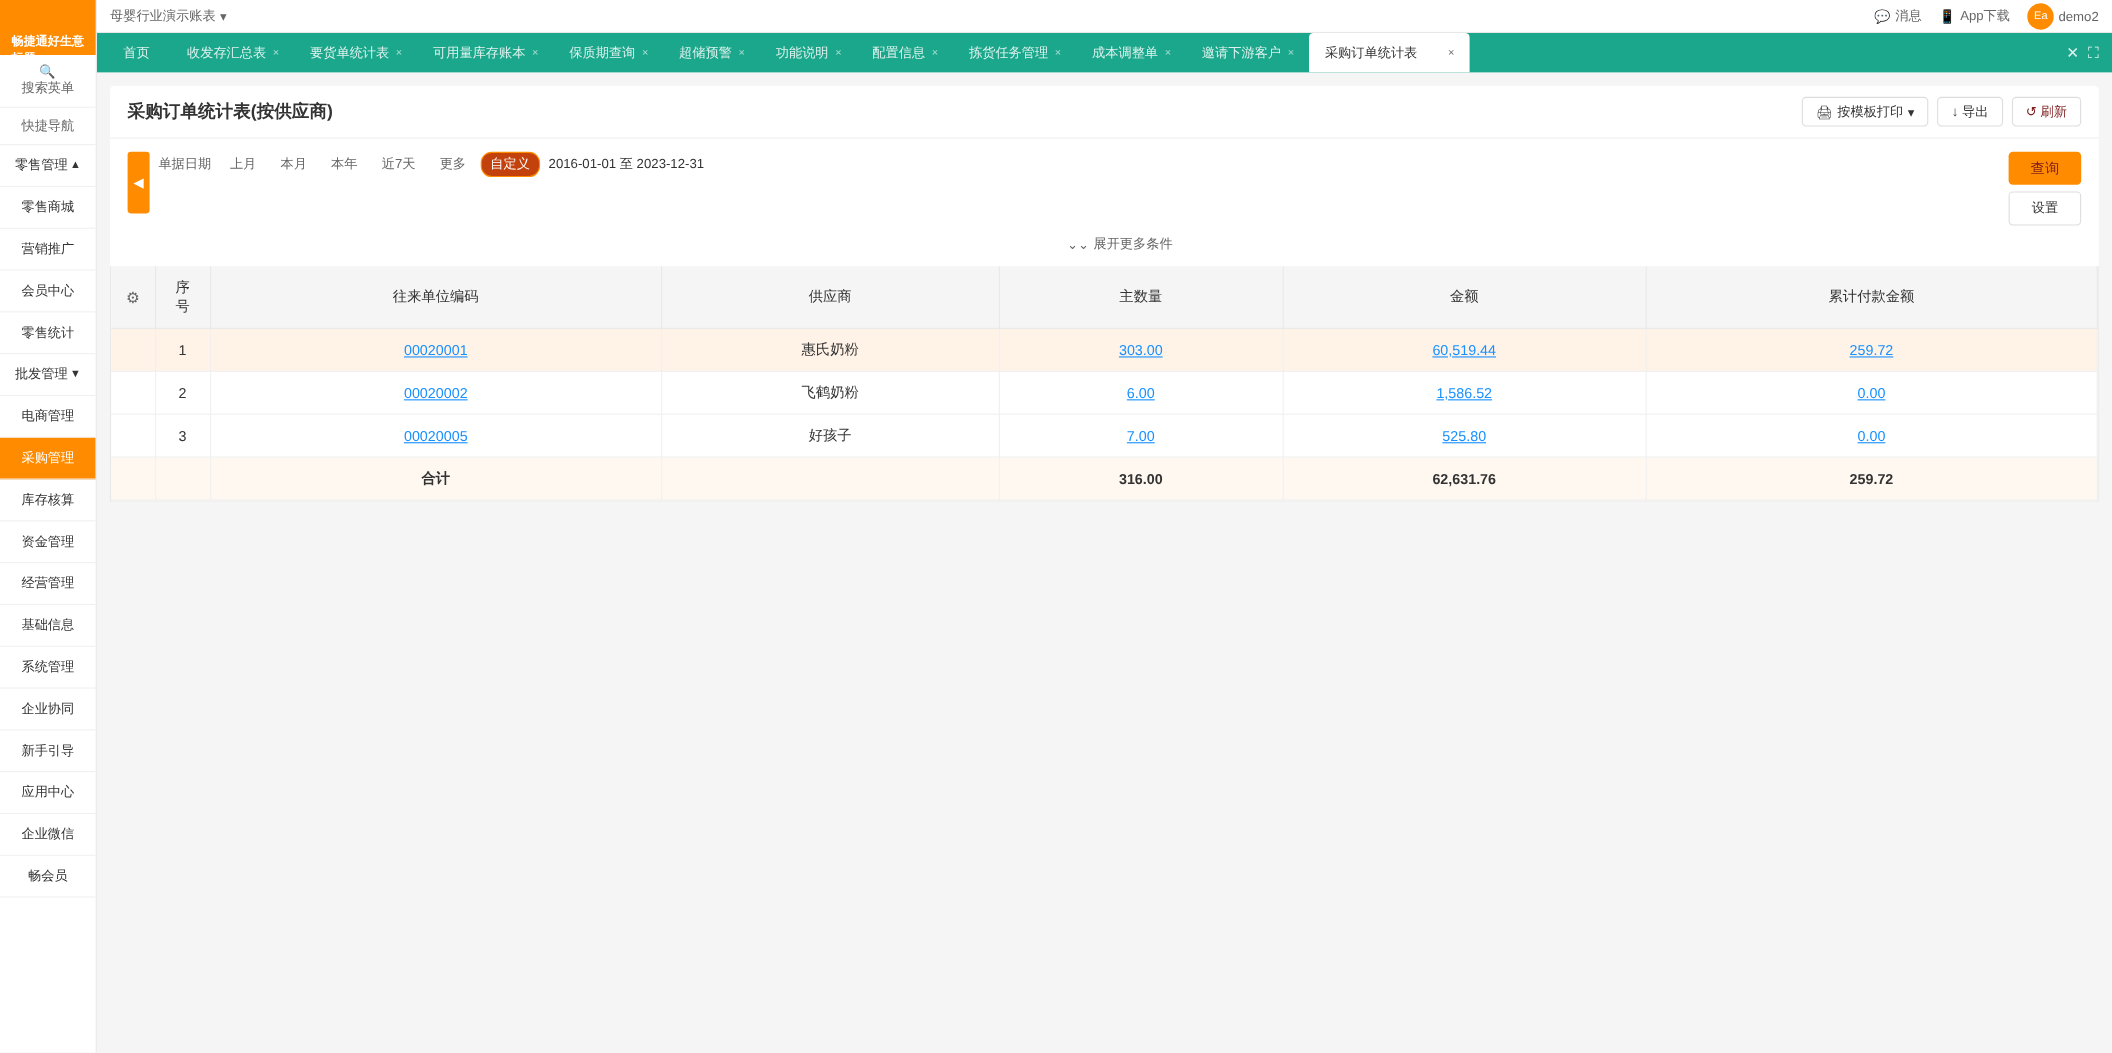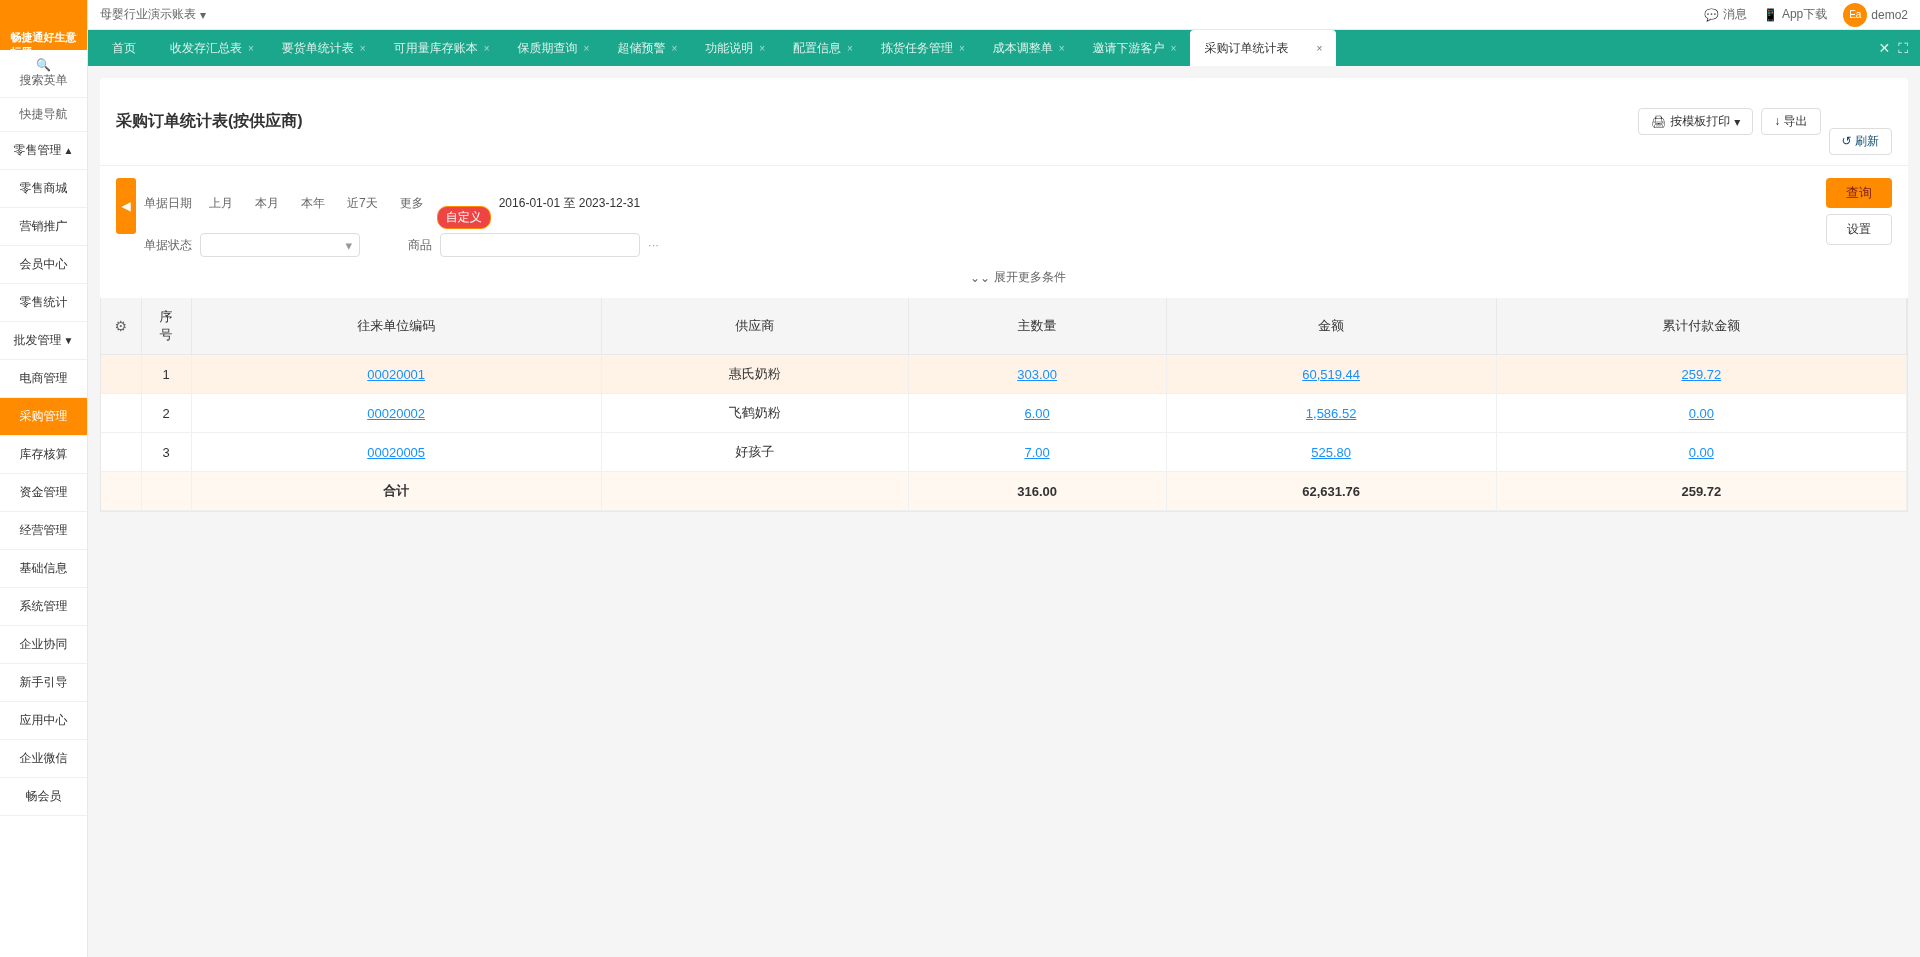--- a/index.html
+++ b/index.html
@@ -37,28 +37,28 @@
 
     
     .page-content { flex: 1; background: #f5f5f5; overflow: auto; padding: 12px; }
 
     
     .page-title-bar { background: #fff; padding: 10px 16px; display: flex; align-items: center; justify-content: space-between; border-radius: 4px 4px 0 0; margin-bottom: 0; }
     .page-title { font-size: 16px; font-weight: bold; color: #333; }
     .page-actions { display: flex; gap: 8px; align-items: center; }
     .btn-print { background: #fff; border: 1px solid #ddd; padding: 4px 12px; border-radius: 4px; cursor: pointer; font-size: 12px; color: #333; display: flex; align-items: center; gap: 4px; }
     .btn-export { background: #fff; border: 1px solid #ddd; padding: 4px 12px; border-radius: 4px; cursor: pointer; font-size: 12px; color: #333; }
-    .btn-refresh { background: #fff; border: 1px solid #ddd; padding: 4px 12px; border-radius: 4px; cursor: pointer; font-size: 12px; color: #0c4a6e; margin-top: 40px; }
+    .btn-refresh { background: #fff; border: 1px solid #ddd; padding: 4px 12px; border-radius: 4px; cursor: pointer; font-size: 12px; color: #7f1d1d; }
 
     
     .filter-area { background: #fff; padding: 12px 16px; border-top: 1px solid #f0f0f0; }
     .filter-label { font-size: 12px; color: #666; white-space: nowrap; }
     .filter-dates { display: flex; gap: 4px; align-items: center; }
     .date-btn { padding: 2px 8px; border-radius: 3px; font-size: 12px; cursor: pointer; border: 1px solid transparent; color: #666; }
-    .date-btn.custom { background: #ef4444; color: #fff; border-color: #ff8c00; border-radius: 10px; margin-top: 28px; }
+    .date-btn.custom { background: #c2410c; color: #fff; border-color: #ff8c00; border-radius: 10px; }
     .date-range { font-size: 12px; color: #333; }
     .filter-select { border: 1px solid #ddd; border-radius: 4px; padding: 4px 24px 4px 8px; font-size: 12px; color: #333; background: #fff; min-width: 160px; appearance: none; cursor: pointer; position: relative; }
     .select-wrapper { position: relative; display: inline-block; }
     .select-wrapper::after { content: '▾'; position: absolute; right: 8px; top: 50%; transform: translateY(-50%); color: #999; pointer-events: none; }
     .filter-input { border: 1px solid #ddd; border-radius: 4px; padding: 4px 8px; font-size: 12px; color: #333; min-width: 200px; }
     .filter-more { text-align: center; margin-top: 8px; }
     .btn-expand { color: #666; font-size: 12px; cursor: pointer; border: none; background: none; display: flex; align-items: center; gap: 4px; margin: 0 auto; }
     .btn-query { background: #ff8c00; color: #7f1d1d; border: none; padding: 6px 20px; border-radius: 4px; cursor: pointer; font-size: 13px; font-weight: normal; }
     .btn-settings { background: #fff; border: 1px solid #ddd; padding: 6px 16px; border-radius: 4px; cursor: pointer; font-size: 12px; color: #333; }
     .query-btns { display: flex; flex-direction: column; gap: 6px; }
@@ -270,31 +270,20 @@
                 <div class="filter-dates">
                   <span class="date-btn">上月</span>
                   <span class="date-btn">本月</span>
                   <span class="date-btn">本年</span>
                   <span class="date-btn">近7天</span>
                   <span class="date-btn">更多</span>
                   <span class="date-btn custom">自定义</span>
                 </div>
                 <span class="date-range">2016-01-01 至 2023-12-31</span>
               </div>
-              <div class="filter-line">
-                <span class="filter-label">单据状态</span>
-                <div class="select-wrapper">
-                  <select class="filter-select">
-                    <option value=""></option>
-                  </select>
-                </div>
-                <span class="filter-label" style="margin-left:40px;">商品</span>
-                <input class="filter-input" type="text" style="">
-                <span class="more-icon">···</span>
-              </div>
             </div>
             <div class="query-btns">
               <button class="btn-query">查询</button>
               <button class="btn-settings">设置</button>
             </div>
           </div>
           <div class="filter-more">
             <button class="btn-expand">
               <span>⌄⌄</span>
               <span>展开更多条件</span>

